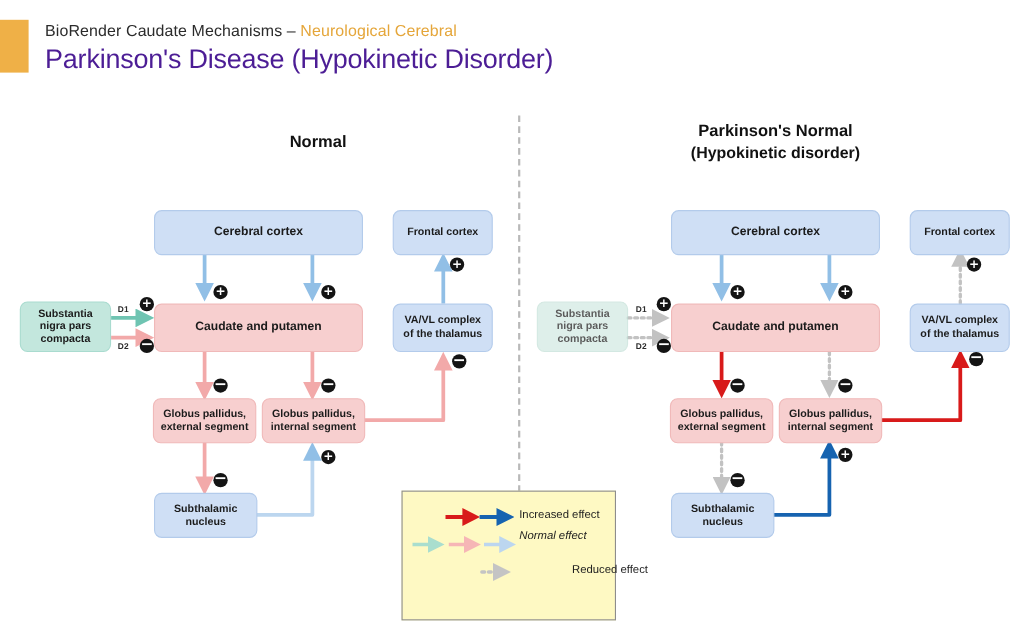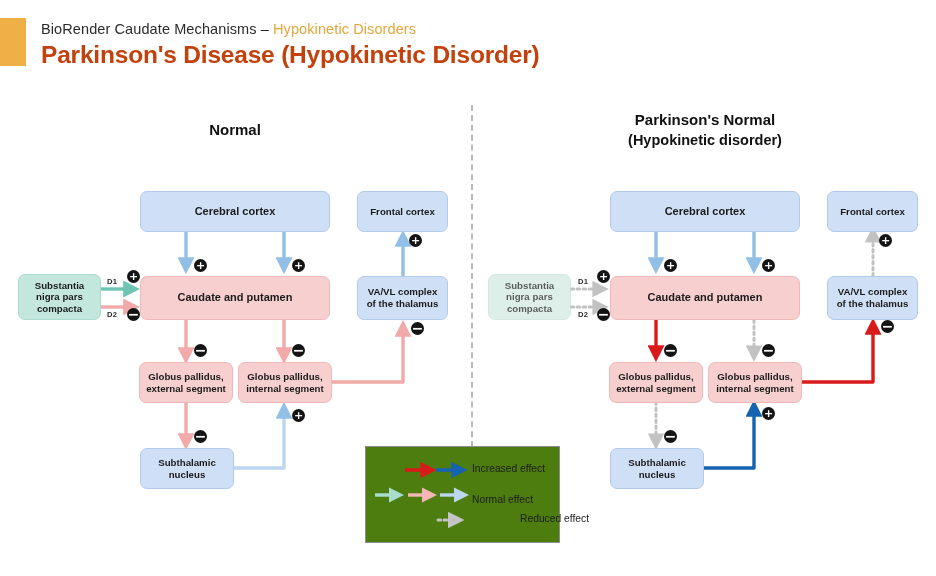--- a/index.html
+++ b/index.html
@@ -19,21 +19,21 @@
     position:absolute; left:0; top:18px; width:26px; height:48px;
     background:#efb047;
   }
   .kicker {
     position:absolute; left:41px; top:21px;
     font-size:14.5px; color:#2b2b2b; letter-spacing:.1px; white-space:nowrap;
   }
   .kicker .hl { color:#e5a63a; }
   .main-title {
     position:absolute; left:41px; top:41px;
-    font-size:24.5px; font-weight:bold; color:#c2410c; letter-spacing:-.2px;
+    font-size:24.5px; font-weight:normal; color:#4c1d95; letter-spacing:-.2px;
     white-space:nowrap;
   }
 
   
   .panel-title {
     position:absolute; text-align:center; font-weight:bold;
     font-size:15px; color:#111; line-height:20px;
   }
   .panel-title .sub { font-weight:bold; font-size:14.5px; display:block; }
 
@@ -74,38 +74,38 @@
   .sign .glyph { transform:translateY(-.5px); }
   .sign.minus .glyph { transform:translateY(-1.5px); font-size:14px; }
 
   .dlabel {
     position:absolute; font-size:7.6px; font-weight:bold; color:#2b2b2b; z-index:6;
     letter-spacing:.2px;
   }
 
   
   .legend {
-    position:absolute; left:365px; top:446px; width:195px; height:97px;
-    border:1px solid #8d8d8d; background:#4d7c0f; z-index:7;
+    position:absolute; left:365px; top:446px; width:195px; height:118px;
+    border:1px solid #8d8d8d; background:#fef9c3; z-index:7;
   }
   .legend-row { position:absolute; display:flex; align-items:center; }
   .legend-label {
     font-size:10.3px; color:#1d1d1d; white-space:nowrap;
   }
 </style>
 </head>
 <body>
 
 <div id="stage">
 
   <div class="accent-bar"></div>
-  <div class="kicker"><span>BioRender Caudate Mechanisms – </span><span class="hl">Hypokinetic Disorders</span></div>
+  <div class="kicker"><span>BioRender Caudate Mechanisms – </span><span class="hl">Neurological Cerebral</span></div>
   <div class="main-title">Parkinson's Disease (Hypokinetic Disorder)</div>
 
-  <div class="panel-title" style="left:155px; top:120px; width:160px;">Normal</div>
+  <div class="panel-title" style="left:155px; top:120px; width:160px;text-align:right;">Normal</div>
   <div class="panel-title" style="left:610px; top:110px; width:190px;">
     <span>Parkinson's Normal</span>
     <span class="sub">(Hypokinetic disorder)</span>
   </div>
 
   <div class="divider"></div>
 
   <svg class="arrows" viewBox="0 0 936 576">
     <defs>
       <marker id="hBlueL" markerWidth="5" markerHeight="5" refX="2.6" refY="2.5" orient="auto">
@@ -384,21 +384,21 @@
 
       <path d="M9,48 L31,48" stroke="#a9dece" stroke-width="3.4" marker-end="url(#lgTeal)" fill="none"></path>
       <path d="M42,48 L64,48" stroke="#f6b6b6" stroke-width="3.4" marker-end="url(#lgPink)" fill="none"></path>
       <path d="M74,48 L96,48" stroke="#bcd6ef" stroke-width="3.4" marker-end="url(#lgLblue)" fill="none"></path>
 
       <path d="M72,73 L88,73" stroke="#c4c4c4" stroke-width="3" stroke-dasharray="2.6 3.4" stroke-linecap="round" marker-end="url(#lgGray)" fill="none"></path>
     </svg>
     <div class="legend-row" style="left:106px; top:16px;">
       <span class="legend-label">Increased effect</span>
     </div>
-    <div class="legend-row" style="left:106px; top:47px;">
+    <div class="legend-row" style="left:106px; top:35px;font-style:italic;">
       <span class="legend-label">Normal effect</span>
     </div>
     <div class="legend-row" style="left:106px; top:66px;margin-left:48px;">
       <span class="legend-label">Reduced effect</span>
     </div>
   </div>
 
 </div>
 
 </body></html>

